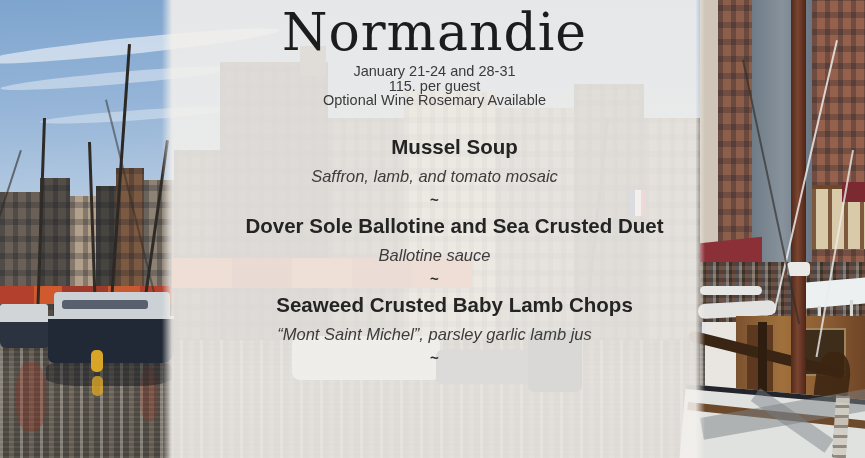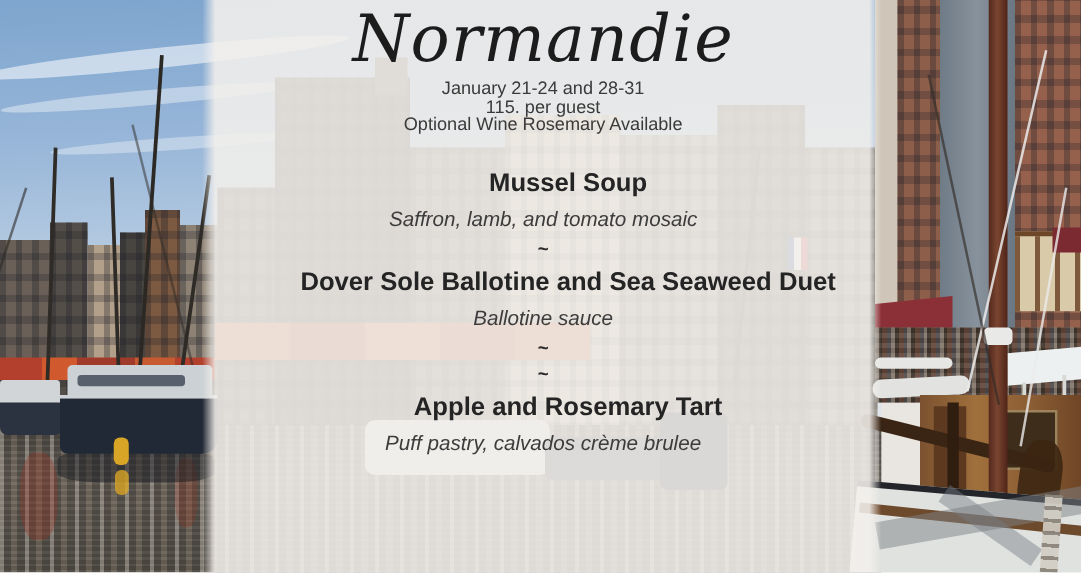--- a/index.html
+++ b/index.html
@@ -28,21 +28,21 @@
 
   
   #overlay{left:0;top:0;width:865px;height:458px;z-index:10;
     background:linear-gradient(90deg,
       rgba(243,240,236,0) 0%, rgba(243,240,236,0) 18.7%,
       rgba(243,240,236,.88) 19.9%, rgba(243,240,236,.88) 80.4%,
       rgba(243,240,236,0) 81.5%, rgba(243,240,236,0) 100%);}
 
   
   #menu{left:167px;top:0;width:535px;height:458px;z-index:20;text-align:center;color:#2b2b2b;}
-  #menu h1{margin:0;padding-top:2px;font-family:"DejaVu Serif",serif;font-style:italic;
+  #menu h1{margin:0;padding-top:2px;font-family:"DejaVu Serif",serif;
            font-weight:400;font-size:52px;line-height:60px;color:#1c1c1c;letter-spacing:1px;}
   .subtitle{margin-top:2px;font-size:14.5px;line-height:14.5px;color:#3a3a3a;}
   .course-name{margin-top:0;font-weight:700;font-size:20.5px;line-height:24px;color:#242424;margin-left:40px;}
   .course-desc{margin-top:7px;font-style:italic;font-size:16.5px;line-height:20px;color:#3c3c3c;}
   .sep{margin:7px 0;font-weight:700;font-size:15px;line-height:14px;color:#2b2b2b;}
   #courses{margin-top:27px;}
 </style>
 </head>
 <body>
 
@@ -147,26 +147,26 @@
     </div>
 
     <div id="courses">
       <div class="course">
         <div class="course-name">Mussel Soup</div>
         <div class="course-desc">Saffron, lamb, and tomato mosaic</div>
       </div>
       <div class="sep">~</div>
 
       <div class="course">
-        <div class="course-name">Dover Sole Ballotine and Sea Seaweed Duet</div>
+        <div class="course-name">Dover Sole Ballotine and Sea Crusted Duet</div>
         <div class="course-desc">Ballotine sauce</div>
       </div>
       <div class="sep">~</div>
 
+      <div class="course">
+        <div class="course-name">Seaweed Crusted Baby Lamb Chops</div>
+        <div class="course-desc">“Mont Saint Michel”, parsley garlic lamb jus</div>
+      </div>
       <div class="sep">~</div>
 
-      <div class="course">
-        <div class="course-name">Apple and Rosemary Tart</div>
-        <div class="course-desc">Puff pastry, calvados crème brulee</div>
-      </div>
     </div>
   </div>
 </div>
 
 </body></html>

